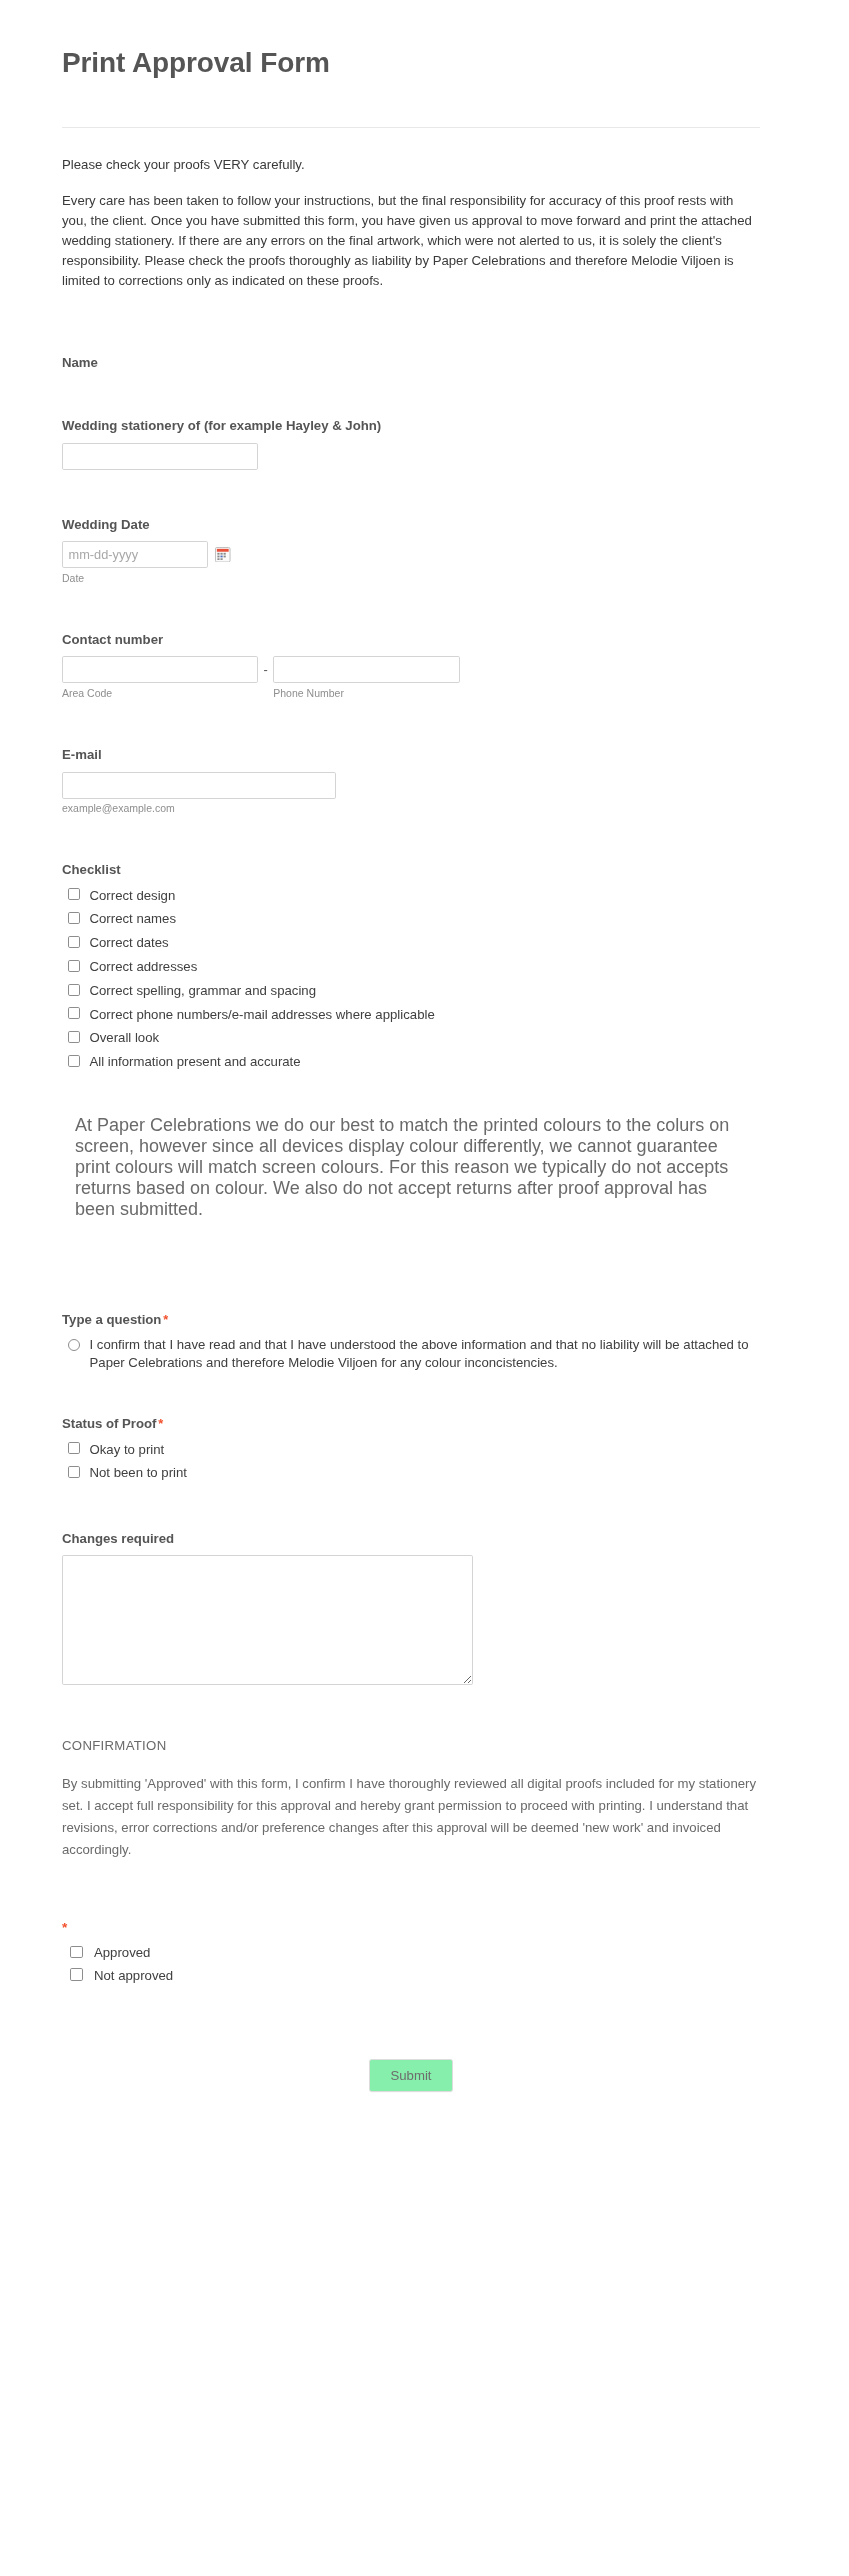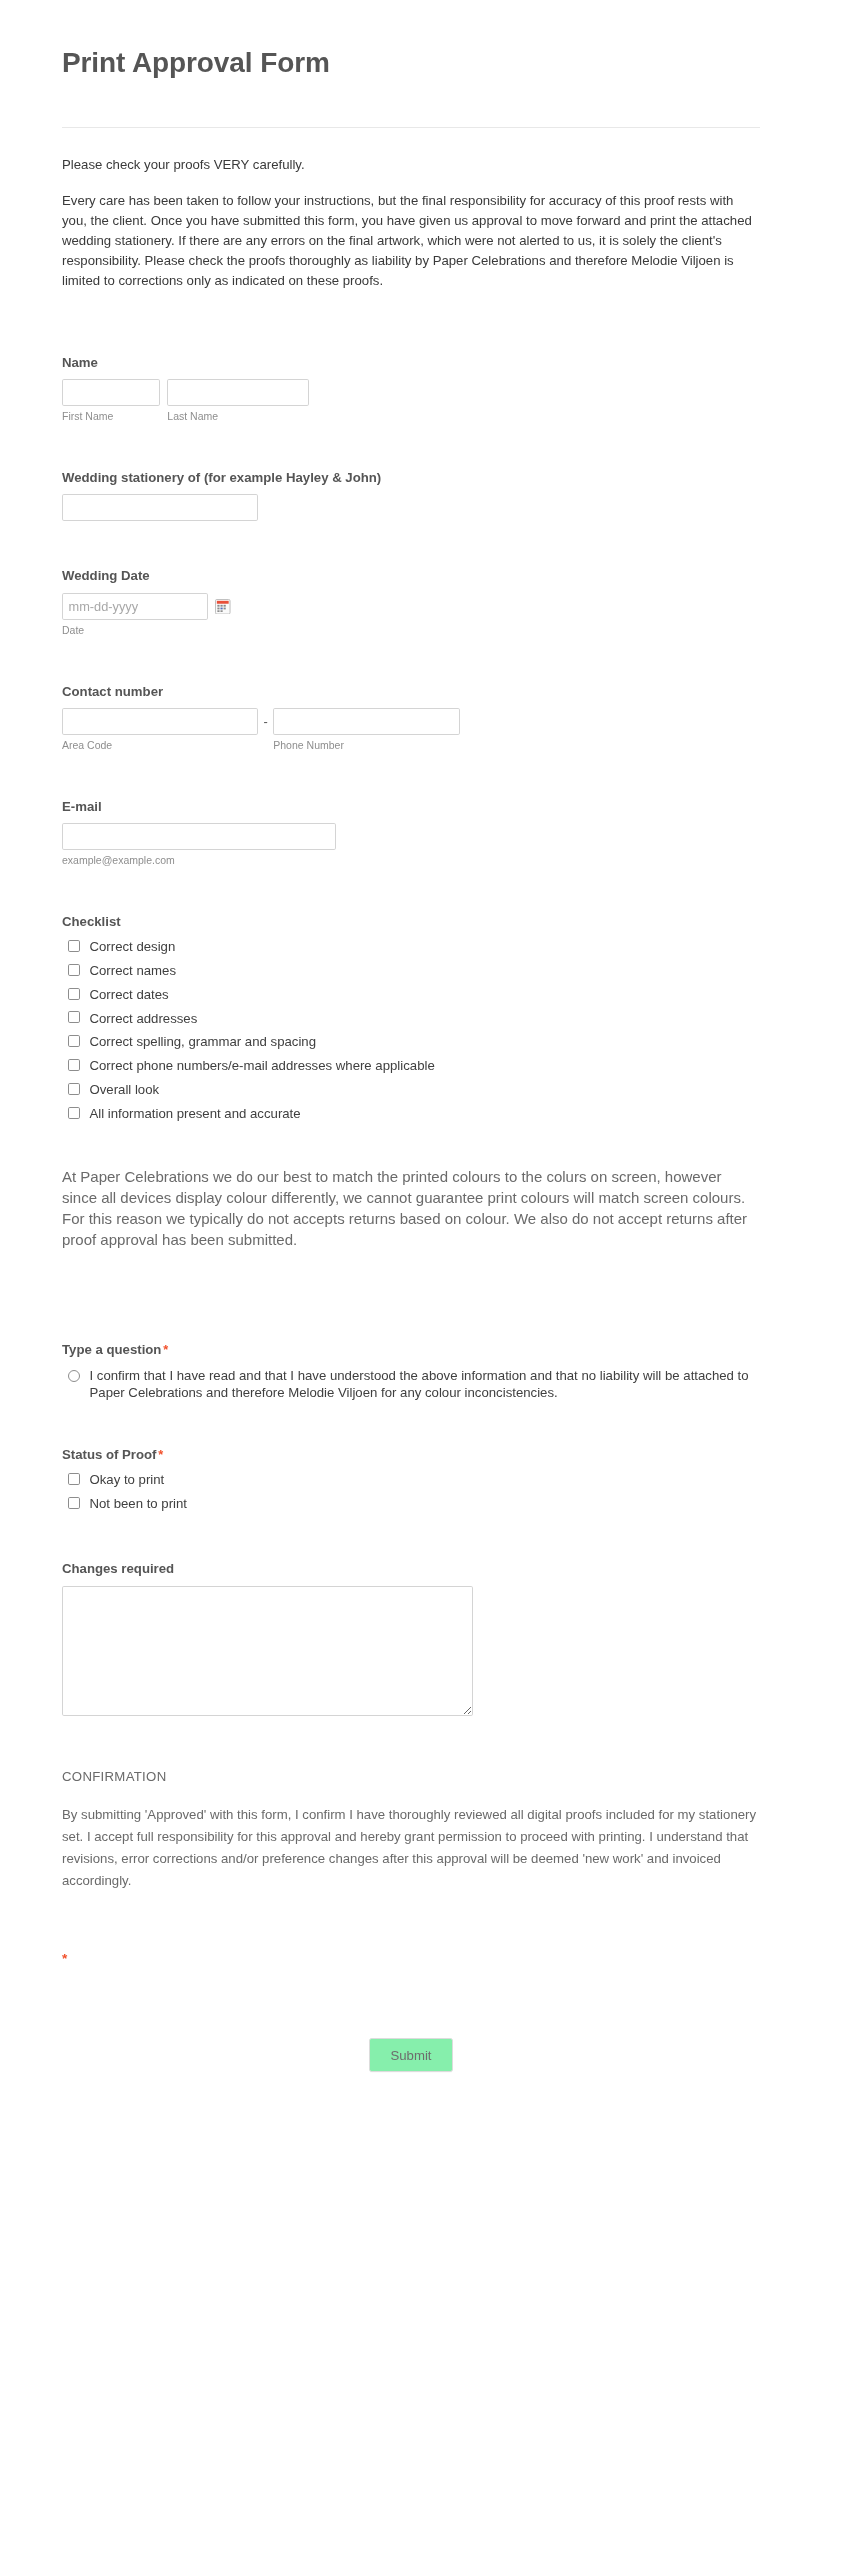--- a/index.html
+++ b/index.html
@@ -146,24 +146,24 @@
     font-size: 13.2px;
     line-height: 17.4px;
     color: #404040;
     margin-left: 10px;
     max-width: 703px;
   }
   .opt-text.long { line-height: 17.4px; }
   
   .note-block { margin: 44px 0 37px 0; }
   .note-p {
-    font-size: 15px;
+    font-size: 18px;
     line-height: 21px;
     color: #6a6a6a;
-    margin: 0;
+    margin: 13px;
     max-width: 722px;
   }
   .conf-block { margin: 50px 0 25.6px 0; }
   .conf-head {
     font-size: 13.2px;
     color: #6a6a6a;
     margin: 0 0 20px 0;
     letter-spacing: 0.3px;
   }
   .conf-p {
@@ -234,30 +234,20 @@
 
       <div class="intro-block">
         <p class="intro-p">Please check your proofs VERY carefully.</p>
         <p class="intro-p">Every care has been taken to follow your instructions, but the final responsibility for accuracy of this proof rests with you, the client. Once you have submitted this form, you have given us approval to move forward and print the attached wedding stationery. If there are any errors on the final artwork, which were not alerted to us, it is solely the client's responsibility. Please check the proofs thoroughly as liability by Paper Celebrations and therefore Melodie Viljoen is limited to corrections only as indicated on these proofs.</p>
       </div>
 
       <div class="spacer-lg"></div>
 
       <div class="field">
         <label class="field-label">Name</label>
-        <div class="row">
-          <div class="col">
-            <input class="txt w-first" type="text" value="" style="">
-            <span class="sub-label">First Name</span>
-          </div>
-          <div class="col gap-8">
-            <input class="txt w-last" type="text" value="" style="">
-            <span class="sub-label">Last Name</span>
-          </div>
-        </div>
       </div>
 
       <div style="height:20px"></div>
 
       <div class="field">
         <label class="field-label">Wedding stationery of (for example Hayley &amp; John)</label>
         <input class="txt w-station" type="text" value="" style="">
       </div>
 
       <div style="height:20px"></div>
@@ -398,20 +388,30 @@
 
       <div class="conf-block">
         <p class="conf-head">CONFIRMATION</p>
         <p class="conf-p">By submitting 'Approved' with this form, I confirm I have thoroughly reviewed all digital proofs included for my stationery set. I accept full responsibility for this approval and hereby grant permission to proceed with printing. I understand that revisions, error corrections and/or preference changes after this approval will be deemed 'new work' and invoiced accordingly.</p>
       </div>
 
       <div style="height:33px"></div>
 
       <div class="field final-opts">
         <span class="lone-star">*</span>
+        <ul class="opt-list">
+          <li class="opt">
+            <span class="cbox"></span>
+            <span class="opt-text">Approved</span>
+          </li>
+          <li class="opt">
+            <span class="cbox"></span>
+            <span class="opt-text">Not approved</span>
+          </li>
+        </ul>
       </div>
 
       <div class="submit-wrap">
         <button class="submit-btn" type="button">Submit</button>
       </div>
 
     </div>
   </div>
 </div>
 

